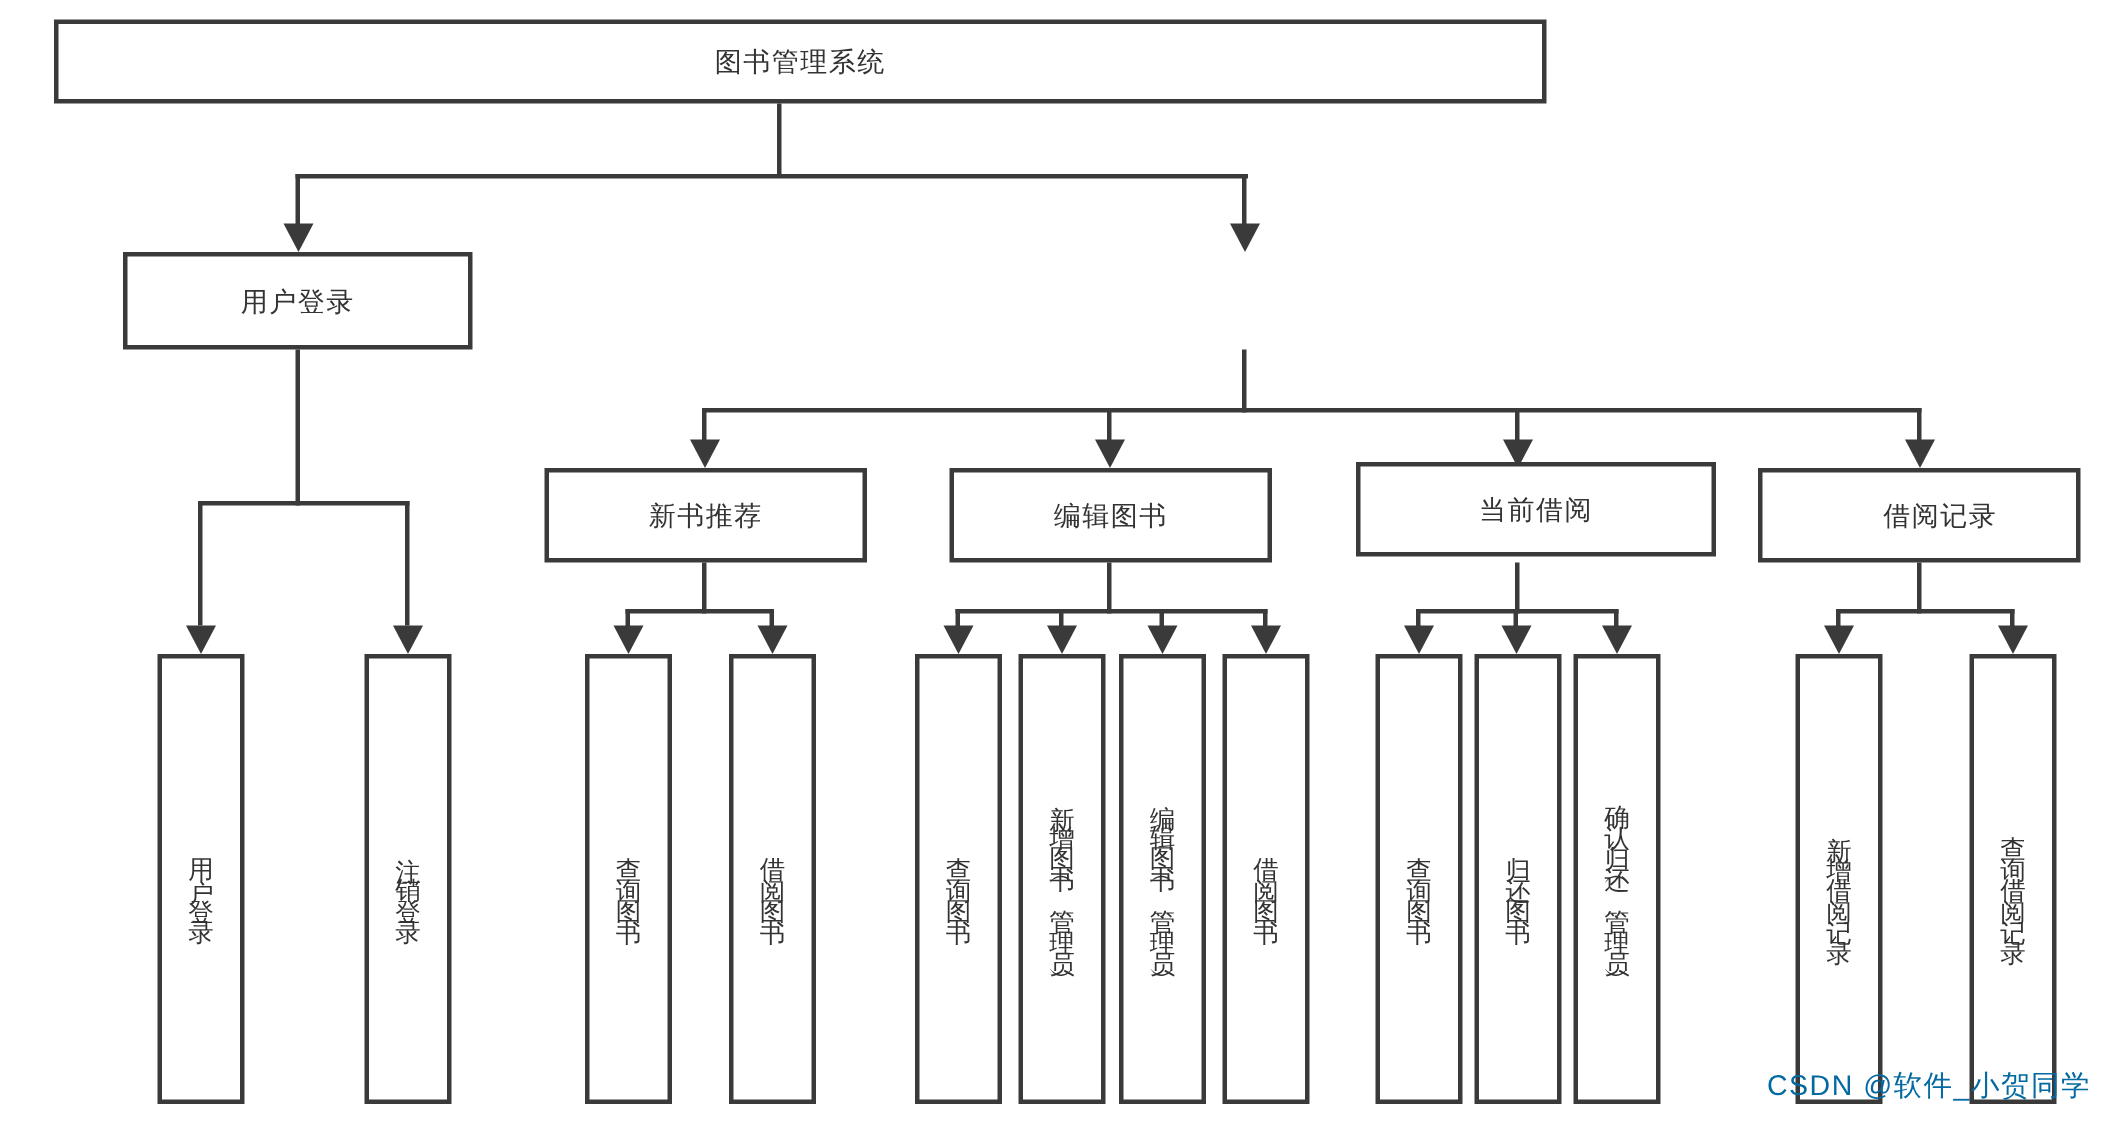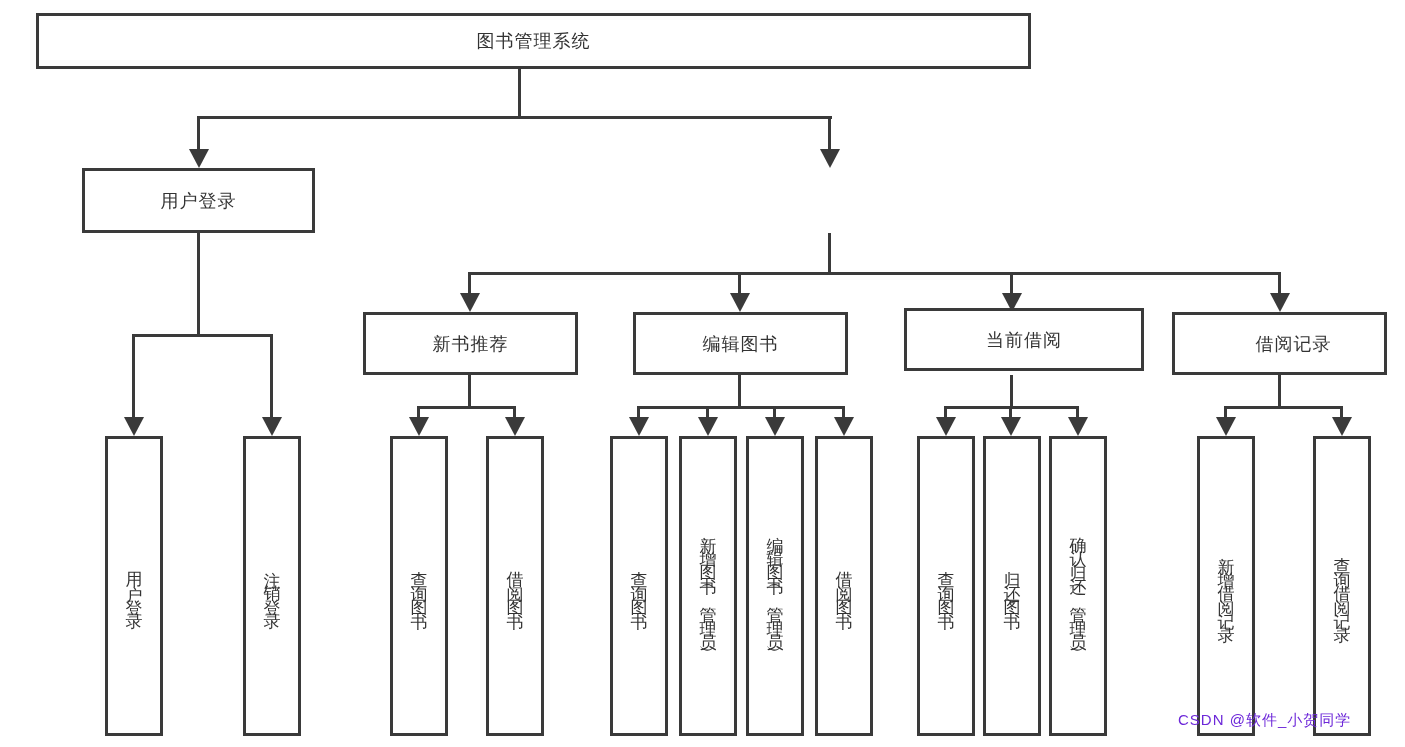--- a/index.html
+++ b/index.html
@@ -42,21 +42,21 @@
   .hline{position:absolute;height:3px;background:#3a3a3a;}
   .arrow{
     position:absolute;width:0;height:0;
     border-left:10px solid transparent;
     border-right:10px solid transparent;
     border-top:19px solid #3a3a3a;
   }
   
   .watermark{
     position:absolute;left:1178px;top:711px;
-    font-size:15px;color:#6d28d9;z-index:5;
+    font-size:19px;color:#0369a1;z-index:5;
     letter-spacing:1px;white-space:nowrap;
   }
 </style>
 </head>
 <body>
 
 <div class="canvas">
 
   <div class="hbox" style="left:36px;top:13px;width:995px;height:56px;">
     <span class="hlabel">图书管理系统</span>

